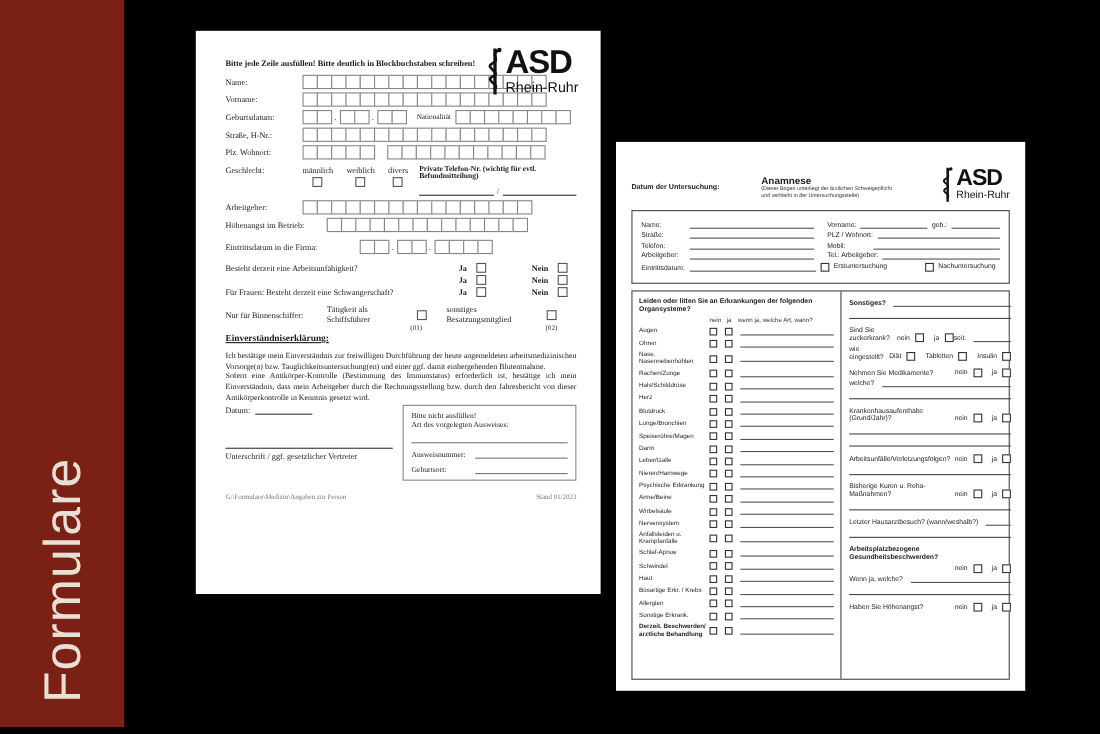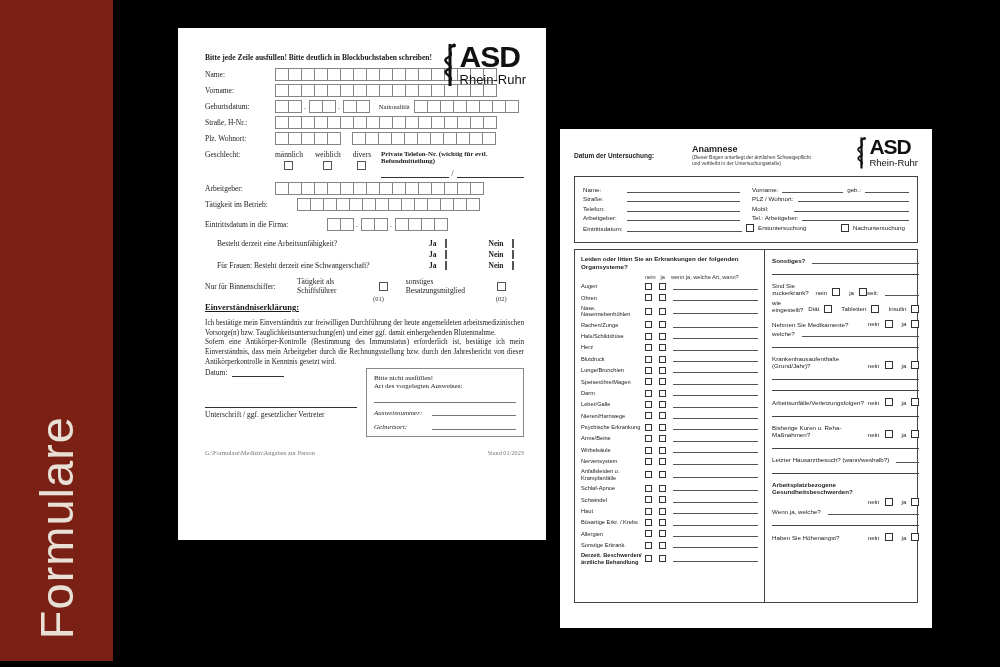--- a/index.html
+++ b/index.html
@@ -38,21 +38,21 @@
   
   .gendrow{display:flex;margin:5px 0 4px 0;}
   .gopts{display:flex;gap:12px;margin-right:10px;}
   .gopt{display:flex;flex-direction:column;align-items:center;gap:2px;}
   .phone{flex:1;}
   .phone-label{font-weight:bold;font-size:6.9px;}
   .phone-line{display:flex;align-items:flex-end;margin-top:5px;}
   .phone-line .seg{flex:1;border-bottom:1px solid #333;height:6px;}
   .phone-line .slash{margin:0 3px;}
   
-  .qrow{display:flex;align-items:center;margin:2px 12px;}
+  .qrow{display:flex;align-items:center;margin:2px 0;}
   .qtext{flex:0 0 212px;}
   .jlab{font-weight:bold;margin-right:8px;}
   .cbq1{margin-right:42px;}
   
   .brow{display:flex;align-items:center;margin-top:7px;}
   .brow .bl{flex:0 0 92px;}
   .brow .bopt{margin-right:8px;}
   .brow .cbx{margin-right:18px;}
   .bcodes{display:flex;font-size:6.5px;color:#333;}
   .bcodes .c1{margin-left:168px;}
@@ -61,26 +61,26 @@
   .c-head{font-weight:bold;font-size:8.5px;text-decoration:underline;margin-bottom:7px;}
   .c-para{font-size:7.2px;text-align:justify;line-height:1.35;margin:0;}
   
   .sigzone{display:flex;justify-content:space-between;}
   .datumrow{display:flex;align-items:flex-end;}
   .dline{display:inline-block;width:52px;border-bottom:1px solid #333;height:6px;margin-left:4px;}
   .sigline{width:152px;border-bottom:1px solid #333;height:30px;}
   .siglabel{margin-top:2px;}
   .ausbox{border:1px solid #888;width:158px;padding:5px 7px;font-size:7px;box-sizing:border-box;}
   .ausline{border-bottom:1px solid #777;height:8px;margin-bottom:6px;}
-  .ausrow{display:flex;align-items:flex-start;margin-top:6px;font-style:italic;}
+  .ausrow{display:flex;align-items:flex-end;margin-top:6px;}
   .ausrow .lab{flex:0 0 58px;}
   .ausrow .fl{flex:1;border-bottom:1px solid #777;height:6px;}
   .a-footer{display:flex;justify-content:space-between;color:#777;font-size:6.3px;margin-top:12px;}
   
-  .anamnese{left:560px;top:129px;width:372px;height:499px;padding:7px 14px;box-sizing:border-box;
+  .anamnese{left:560px;top:129px;width:372px;height:499px;padding:22px 14px;box-sizing:border-box;
             font-size:6.2px;color:#222;}
   .an-header{display:flex;align-items:flex-start;}
   .an-datum{font-weight:bold;font-size:6.5px;margin-top:16px;flex:0 0 108px;}
   .an-titleblock{flex:1;margin-top:8px;padding-left:10px;}
   .an-title{font-weight:bold;font-size:9px;}
   .an-sub{font-size:4.9px;color:#333;width:120px;line-height:1.25;margin-top:1px;}
   .anamnese .logo{margin-left:4px;}
   .anamnese .logo-brand{font-size:21px;}
   .anamnese .logo-region{font-size:9.5px;margin-top:1px;}
   .contactbox{border:1px solid #444;margin-top:6px;padding:6px 8px 7px 8px;}
@@ -309,21 +309,21 @@
         <span class="cell"></span>
         <span class="cell"></span>
         <span class="cell"></span>
         <span class="cell"></span>
         <span class="cell"></span>
         <span class="cell"></span>
       </span>
   </div>
 
   <div class="grow">
-    <span class="glabel" style="flex-basis:92px;">Tätigkeit im Betrieb:</span>
+    <span class="glabel" style="flex-basis:92px;">Höhenangst im Betrieb:</span>
     <span class="cellgrid">
         <span class="cell"></span>
         <span class="cell"></span>
         <span class="cell"></span>
         <span class="cell"></span>
         <span class="cell"></span>
         <span class="cell"></span>
         <span class="cell"></span>
         <span class="cell"></span>
         <span class="cell"></span>

